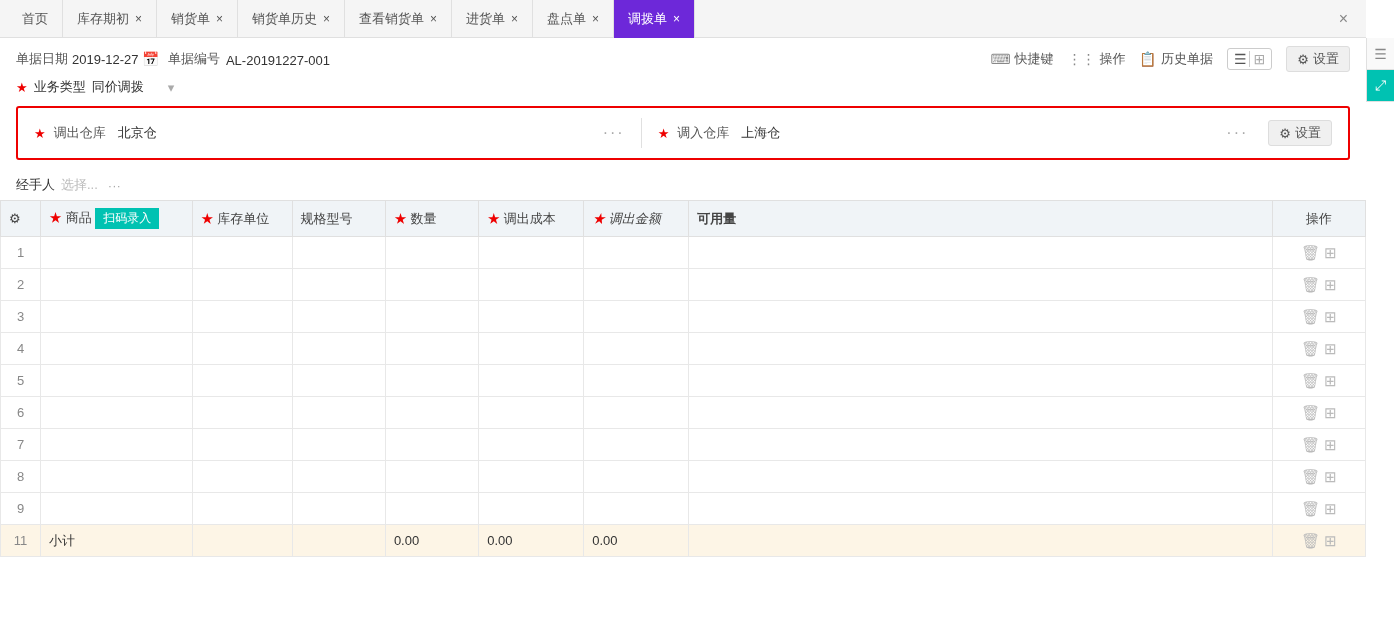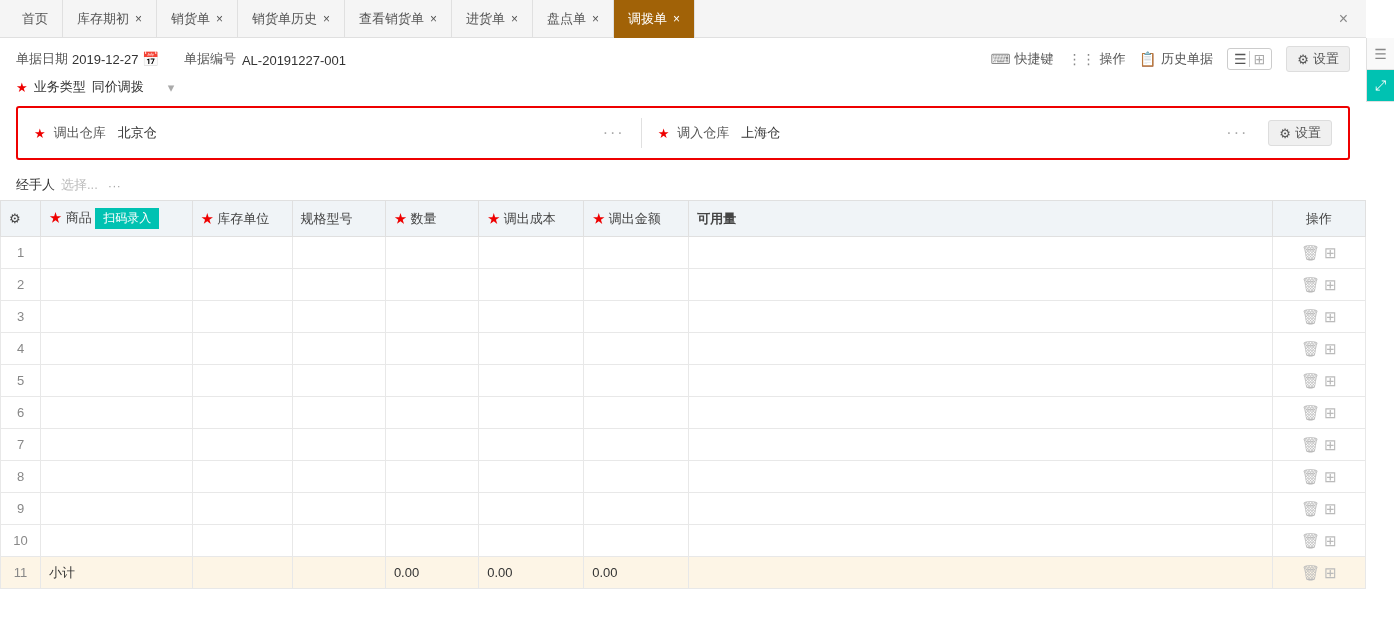--- a/index.html
+++ b/index.html
@@ -9,21 +9,21 @@
     .tab-bar {
       display: flex; align-items: center; border-bottom: 1px solid #e0e0e0;
       background: #f5f5f5; height: 38px; padding: 12px 8px;
     }
     .tab {
       display: flex; align-items: center; padding: 0 14px; height: 38px;
       cursor: pointer; font-size: 13px; color: #555; white-space: nowrap;
       border-right: 1px solid #e0e0e0;
     }
     .tab.active {
-      background: #a16207; color: #fff; font-weight: 500;
+      background: #6d28d9; color: #fff; font-weight: 500;
     }
     .tab .tab-close {
       margin-left: 6px; cursor: pointer; color: inherit; font-size: 12px;
     }
     .tab-bar-close {
       margin-left: auto; cursor: pointer; font-size: 16px; color: #888; padding: 0 10px;
     }
     .form-field { display: flex; align-items: flex-end; gap: 6px; }
     .form-field label { color: #555; font-size: 13px; }
     .form-field .value { color: #333; font-size: 13px; }
@@ -93,21 +93,21 @@
     }
     .sidebar-icon {
       width: 28px; height: 32px; display: flex; align-items: center; justify-content: center;
       cursor: pointer; color: #888; font-size: 14px; border-bottom: 1px solid #e0e0e0;
     }
     .sidebar-icon.active { background: #00c2b2; color: #fff; }
 
     
     .content-area { margin-right: 28px; }
     .top-row1 {
-      display: flex; align-items: center; padding: 8px 16px 0; gap: 24px;
+      display: flex; align-items: center; padding: 8px 16px 0; gap: 8px;
     }
     .top-row2 {
       padding: 6px 16px 6px;
     }
 
     
     .table-container { overflow-x: auto; }
     .table-container::-webkit-scrollbar { height: 6px; }
     .table-container::-webkit-scrollbar-thumb { background: #ccc; border-radius: 3px; }
   </style>
@@ -242,21 +242,21 @@
           </th>
           <th style="min-width:80px;">规格型号</th>
           <th style="min-width:80px;">
             <span class="required">★</span>
             <span>数量</span>
           </th>
           <th style="min-width:90px;">
             <span class="required">★</span>
             <span>调出成本</span>
           </th>
-          <th style="min-width:90px;">
+          <th style="min-width:90px;font-style:italic;">
             <span class="required">★</span>
             <span>调出金额</span>
           </th>
           <th style="min-width:500px;font-weight:bold;">可用量</th>
           <th style="min-width:80px;text-align:center;">操作</th>
         </tr>
       </thead>
       <tbody id="table-body">
       <tr>
             <td class="row-num">1</td>
@@ -350,31 +350,20 @@
             <td class="row-num">9</td>
             <td></td>
             <td></td>
             <td></td>
             <td></td>
             <td></td>
             <td></td>
             <td></td>
             <td class="op-cell"><span class="op-icon">🗑</span><span class="op-icon">⊞</span></td>
           </tr>
-          <tr>
-            <td class="row-num">10</td>
-            <td></td>
-            <td></td>
-            <td></td>
-            <td></td>
-            <td></td>
-            <td></td>
-            <td></td>
-            <td class="op-cell"><span class="op-icon">🗑</span><span class="op-icon">⊞</span></td>
-          </tr>
           <tr class="subtotal-row">
             <td class="row-num">11</td>
             <td>小计</td>
             <td></td>
             <td></td>
             <td>0.00</td>
             <td>0.00</td>
             <td>0.00</td>
             <td></td>
             <td class="op-cell"><span class="op-icon">🗑</span><span class="op-icon">⊞</span></td>

